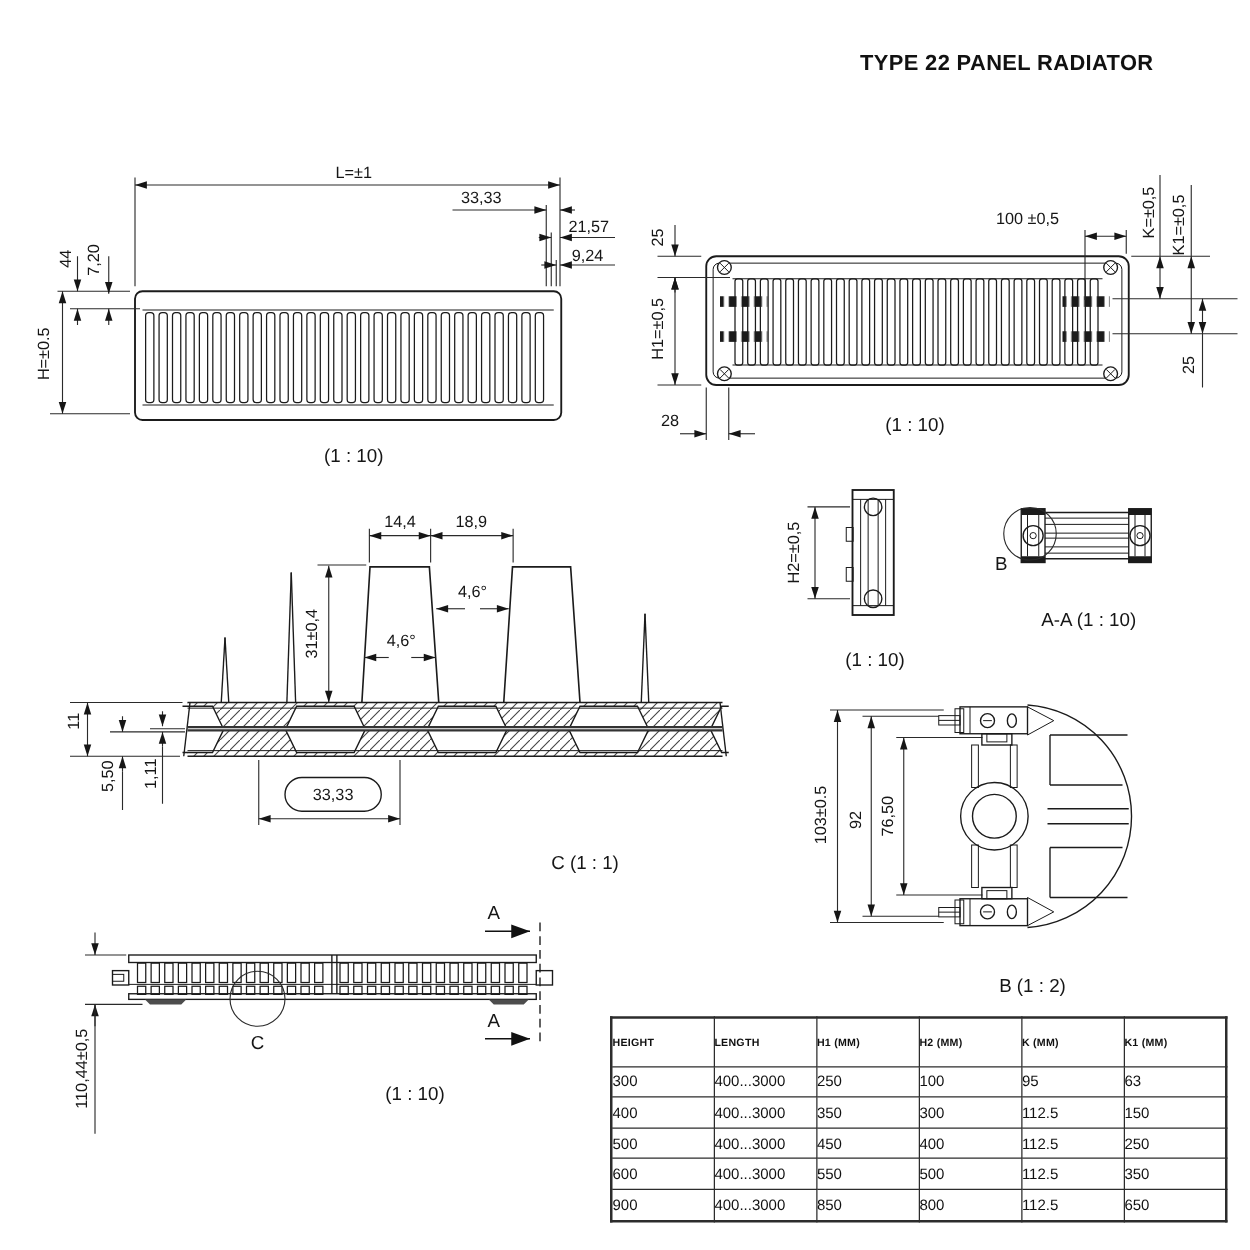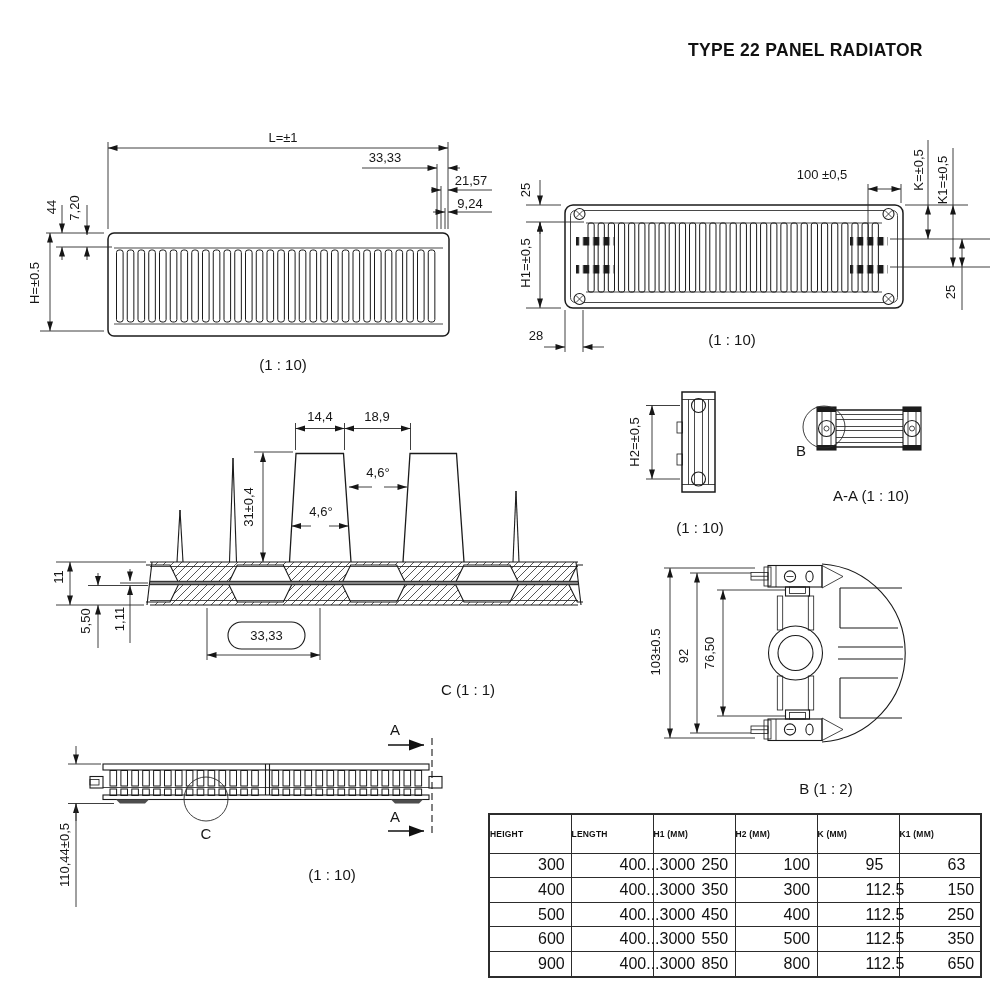--- a/index.html
+++ b/index.html
@@ -13,21 +13,21 @@
   .ts{font-size:15px;text-anchor:middle;dominant-baseline:middle;}
   .ol{stroke:#1b1b1b;stroke-width:1.5;fill:none;}
   .ml{stroke:#1b1b1b;stroke-width:1.1;fill:none;}
   .tl{stroke:#1b1b1b;stroke-width:.8;fill:none;}
   .dl{stroke:#2a2a2a;stroke-width:.9;fill:none;}
   .spec{position:absolute;left:488px;top:813px;width:494px;height:165px;}
   .spec table{width:100%;height:100%;border-collapse:collapse;border:2px solid #2c2c2c;table-layout:fixed;}
   .spec th,.spec td{border:1px solid #2c2c2c;text-align:left;vertical-align:middle;padding:0;color:#111;}
   .spec thead tr{height:39px;}
   .spec th{font-size:8.5px;font-weight:700;letter-spacing:.2px;}
-  .spec td{font-size:16px;padding-left:48px;}
+  .spec td{font-size:12px;}
 </style>
 </head>
 <body>
 
 <div class="canvas">
 
 <div class="title">TYPE 22 PANEL RADIATOR</div>
 
 <svg width="1000" height="1000" viewBox="0 0 1000 1000">
   <defs>

